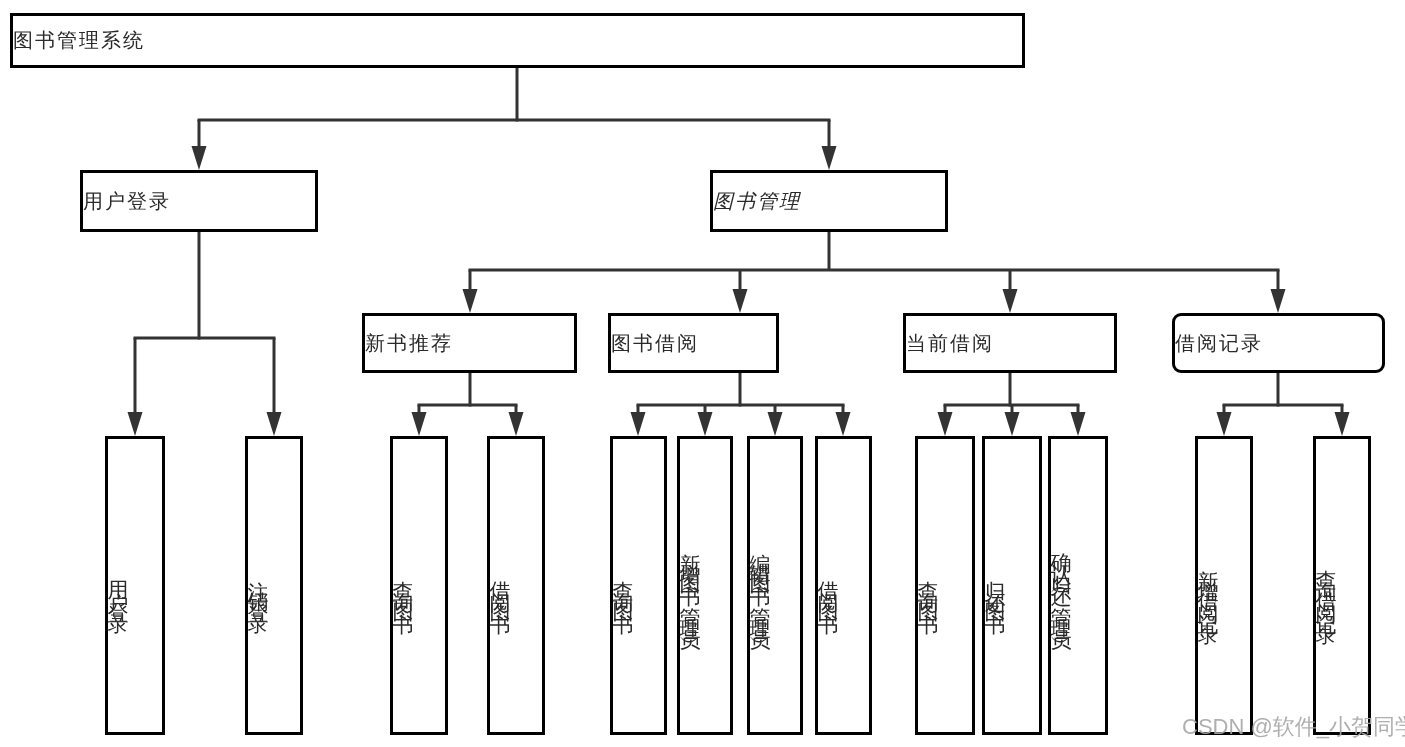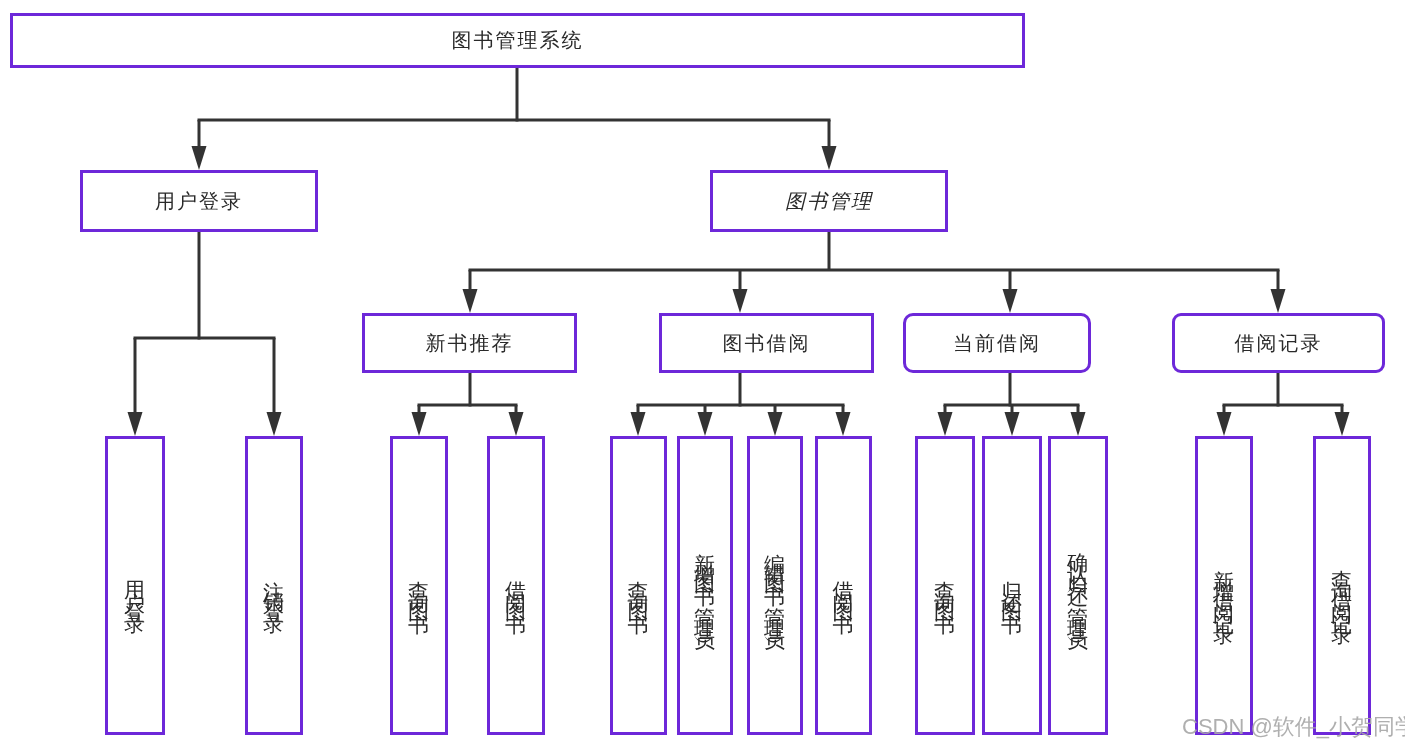--- a/index.html
+++ b/index.html
@@ -2,22 +2,22 @@
 <html><head>
 <meta charset="utf-8">
 <style>
   html,body { margin:0; padding:0; background:#ffffff; }
   #canvas {
     position:relative; width:1405px; height:747px; background:#ffffff;
     font-family:"Liberation Sans", sans-serif; overflow:hidden;
   }
   #connectors { position:absolute; left:0; top:0; width:1405px; height:747px; }
   .box {
-    position:absolute; background:#ffffff; border:3px solid #6d28d9;
-    box-sizing:border-box; display:flex; align-items:center; justify-content:center;
+    position:absolute; background:#ffffff; border:3px solid #000000;
+    box-sizing:border-box; display:flex; align-items:center; 
     color:#2a2a2a;
   }
   .h-label { font-size:20px; letter-spacing:2px; white-space:nowrap; }
   .v-label {
     writing-mode:vertical-rl; font-size:21px; line-height:1;
     letter-spacing:11px; white-space:nowrap;
   }
   .lvl2 { top:170px; height:62px; width:238px; }
   .lvl3 { top:313px; height:60px; }
   .leaf { top:436px; height:299px; }
@@ -107,24 +107,24 @@
   <div class="box lvl2" style="left:80px;">
     <span class="h-label">用户登录</span>
   </div>
   <div class="box lvl2" style="left:710px;font-style:italic;">
     <span class="h-label">图书管理</span>
   </div>
 
   <div class="box lvl3" style="left:362px; width:215px;">
     <span class="h-label">新书推荐</span>
   </div>
-  <div class="box lvl3" style="left:659px; width:215px;">
+  <div class="box lvl3" style="left:608px; width:171px;">
     <span class="h-label">图书借阅</span>
   </div>
-  <div class="box lvl3" style="left:903px; width:188px;border-radius:10px;">
+  <div class="box lvl3" style="left:903px; width:214px;">
     <span class="h-label">当前借阅</span>
   </div>
   <div class="box lvl3" style="left:1172px; width:213px;border-radius:9px;">
     <span class="h-label">借阅记录</span>
   </div>
 
   <div class="box leaf" style="left:105px; width:60px;">
     <span class="v-label">用户登录</span>
   </div>
   <div class="box leaf" style="left:245px; width:58px;">

